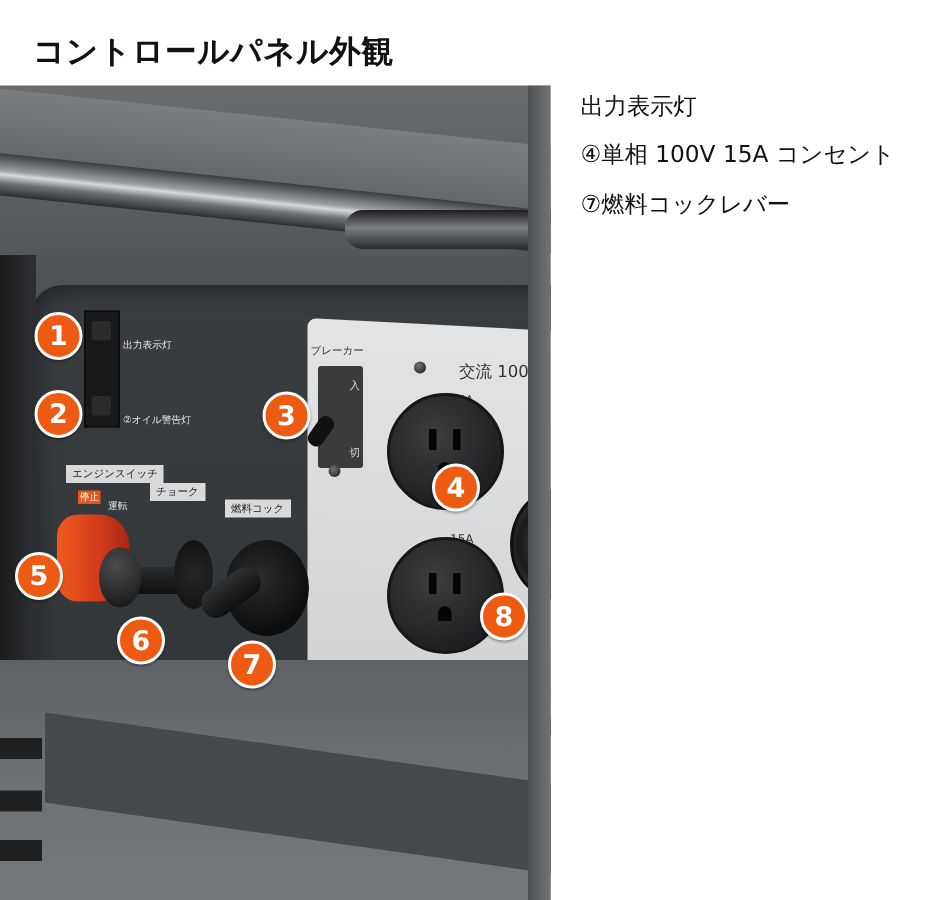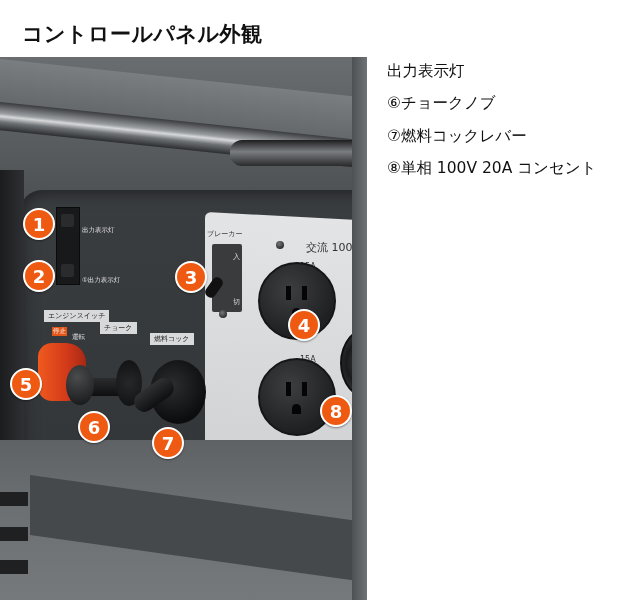--- a/index.html
+++ b/index.html
@@ -162,21 +162,21 @@
     <div class="handle" style="top:100px;"></div>
     <div class="handle-bend" style="top:140px;"></div>
     <div class="panel" style="top:190px;"></div>
     <div class="left-shadow" style="top:170px;"></div>
 
     <div class="lamp-frame" style="top:207px;">
       <div class="lamp l1"></div>
       <div class="lamp l2"></div>
     </div>
     <div class="panel-label" style="left:82px;top:226px;">出力表示灯</div>
-    <div class="panel-label" style="left:82px;top:276px;">①出力表示灯</div>
+    <div class="panel-label" style="left:82px;top:276px;">②オイル警告灯</div>
 
     <div class="tag" style="left:44px;top:310px;font-family:Liberation Serif, serif;">エンジンスイッチ</div>
     <div class="tag" style="left:100px;top:322px;">チョーク</div>
     <div class="tag" style="left:150px;top:333px;">燃料コック</div>
     <div class="panel-label" style="left:52px;top:327px;background:#e2561a;color:#fff;padding:0 1px;">停止</div>
     <div class="panel-label" style="left:72px;top:333px;text-align:center;">運転</div>
 
     <div class="plate" style="top:212px;"></div>
     <div class="plate-text" style="left:207px;top:229px;font-size:7px;">ブレーカー</div>
     <div class="breaker-box" style="top:244px;"></div>
@@ -225,16 +225,15 @@
 <div class="badge" style="left:23px;top:260px;">2</div>
 <div class="badge" style="left:175px;top:261px;">3</div>
 <div class="badge" style="left:288px;top:309px;">4</div>
 <div class="badge" style="left:10px;top:368px;">5</div>
 <div class="badge" style="left:78px;top:411px;">6</div>
 <div class="badge" style="left:152px;top:427px;">7</div>
 <div class="badge" style="left:320px;top:395px;">8</div>
 
 <ul class="legend">
   <li>出力表示灯</li>
-  <li>⑥チョークノブ</li>
+  <li>④単相 100V 15A コンセント</li>
   <li>⑦燃料コックレバー</li>
-  <li>⑧単相 100V 20A コンセント</li>
 </ul>
 
 </body></html>

